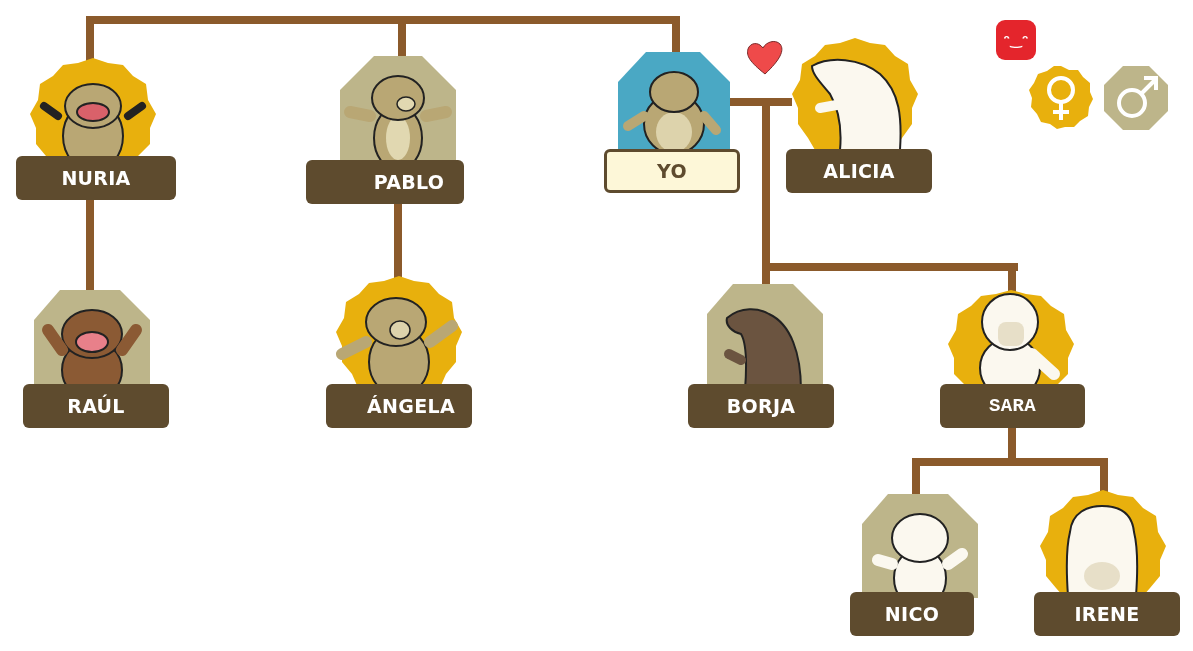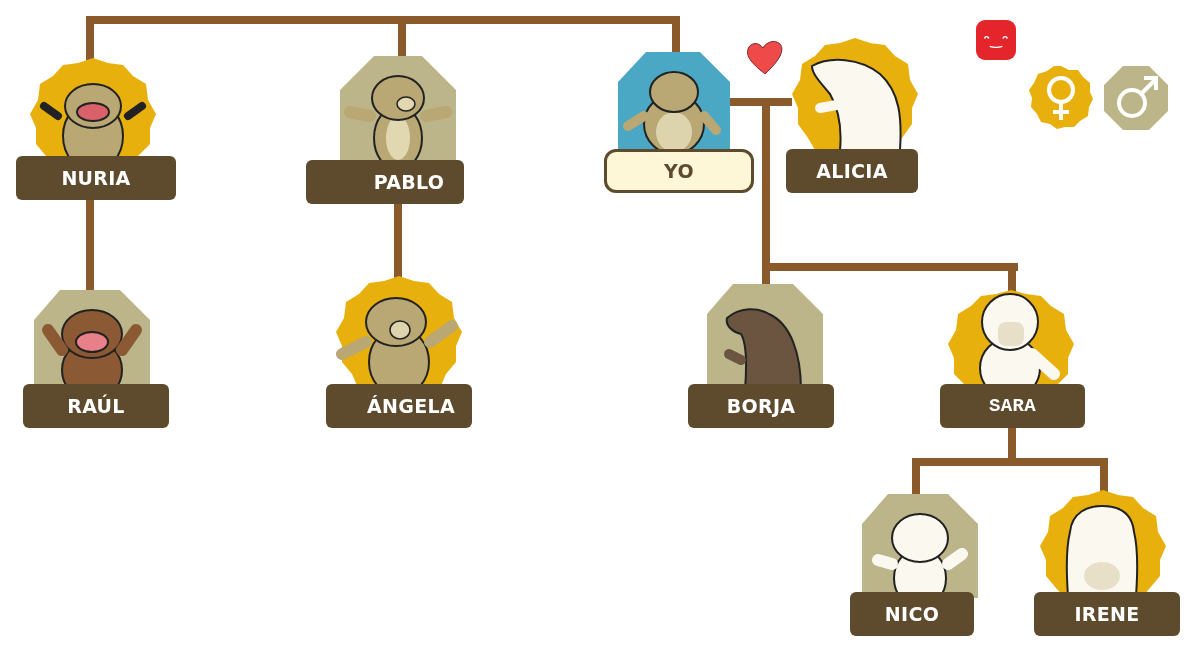--- a/index.html
+++ b/index.html
@@ -4,21 +4,21 @@
 <style>
   html, body { margin:0; padding:0; background:#ffffff; }
   body { width:1193px; height:651px; position:relative; overflow:hidden; font-family:"DejaVu Sans", sans-serif; }
   .line { position:absolute; background:#8b5a2b; }
   .badge { position:absolute; }
   .badge svg { display:block; }
   .label { position:absolute; height:44px; border-radius:6px; background:#5e4b2e; color:#ffffff;
            font-family:"DejaVu Sans", sans-serif; font-weight:bold; font-size:19px; display:flex;
            align-items:center; justify-content:center; letter-spacing:0.3px; box-sizing:border-box; }
   .label.me { background:#fdf7d8; color:#5e4b2e; border:3px solid #5e4b2e; }
-  .logo { position:absolute; left:976px; top:20px; display:flex; align-items:flex-start; }
+  .logo { position:absolute; left:996px; top:20px; display:flex; align-items:flex-start; }
   .logo-icon { width:40px; height:40px; background:#e4252c; border-radius:9px; color:#fff; font-size:14px;
                display:flex; align-items:center; justify-content:center; font-weight:bold; }
   .logo-text { font-family:"DejaVu Sans", sans-serif; font-size:21px; color:#222; margin-left:6px; }
   .logo-text .red { color:#e4252c; }
   .gender { position:absolute; }
 </style>
 </head>
 <body>
 
 <div class="line" style="left:86px;top:16px;width:594px;height:8px;"></div>
@@ -88,30 +88,30 @@
 
 <div class="badge" style="left:618px;top:52px;">
   <svg width="112" height="100" viewBox="0 0 112 100">
     <polygon points="28,0 82,0 112,30 112,100 0,100 0,30" fill="#4aa8c4"></polygon>
     <ellipse cx="56" cy="72" rx="30" ry="30" fill="#b9a774" stroke="#222" stroke-width="2"></ellipse>
     <ellipse cx="56" cy="80" rx="18" ry="20" fill="#ddd3ac"></ellipse>
     <ellipse cx="56" cy="40" rx="24" ry="20" fill="#b9a774" stroke="#222" stroke-width="2"></ellipse>
     <path d="M26 64 L10 74 M86 64 L98 78" stroke="#b9a774" stroke-width="10" stroke-linecap="round"></path>
   </svg>
 </div>
-<div class="label me" style="left:604px;top:149px;width:150px;border-radius:12px;">YO</div>
+<div class="label me" style="left:604px;top:149px;width:136px;">YO</div>
 
 <div class="badge" style="left:790px;top:38px;">
   <svg width="130" height="112" viewBox="0 0 130 112">
     <path d="M65 0 L80 5 L95 7 L105 18 L118 26 L120 42 L128 56 L122 70 L122 86 L112 100 L105 112 L25 112 L18 100 L8 86 L8 70 L2 56 L10 42 L12 26 L25 18 L35 7 L50 5 Z" fill="#e8b00d"></path>
     <path d="M22 28 C40 18 70 20 90 36 C110 54 112 80 110 112 L50 112 C52 90 48 70 40 56 C30 44 22 36 22 28 Z" fill="#fbf8ef" stroke="#222" stroke-width="2"></path>
     <path d="M30 70 L52 66" stroke="#fbf8ef" stroke-width="10" stroke-linecap="round"></path>
   </svg>
 </div>
-<div class="label" style="left:786px;top:149px;width:132px;">ALICIA</div>
+<div class="label" style="left:786px;top:149px;width:146px;">ALICIA</div>
 
 <div class="badge" style="left:34px;top:290px;">
   <svg width="116" height="100" viewBox="0 0 116 100">
     <polygon points="26,0 86,0 116,30 116,100 0,100 0,30" fill="#bdb58a"></polygon>
     <ellipse cx="58" cy="80" rx="30" ry="30" fill="#8b5a34" stroke="#222" stroke-width="2"></ellipse>
     <ellipse cx="58" cy="44" rx="30" ry="24" fill="#8b5a34" stroke="#222" stroke-width="2"></ellipse>
     <ellipse cx="58" cy="52" rx="16" ry="10" fill="#e8808a" stroke="#222" stroke-width="2"></ellipse>
     <path d="M28 60 L14 40 M88 60 L102 40" stroke="#8b5a34" stroke-width="12" stroke-linecap="round"></path>
   </svg>
 </div>

